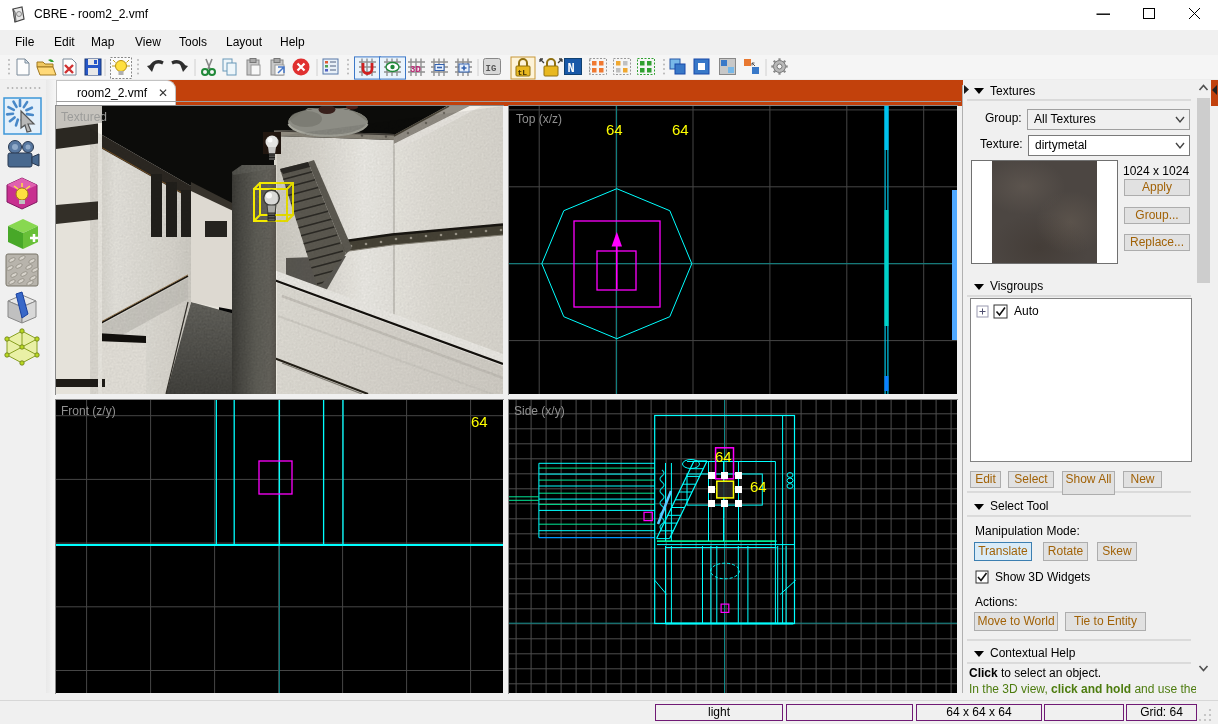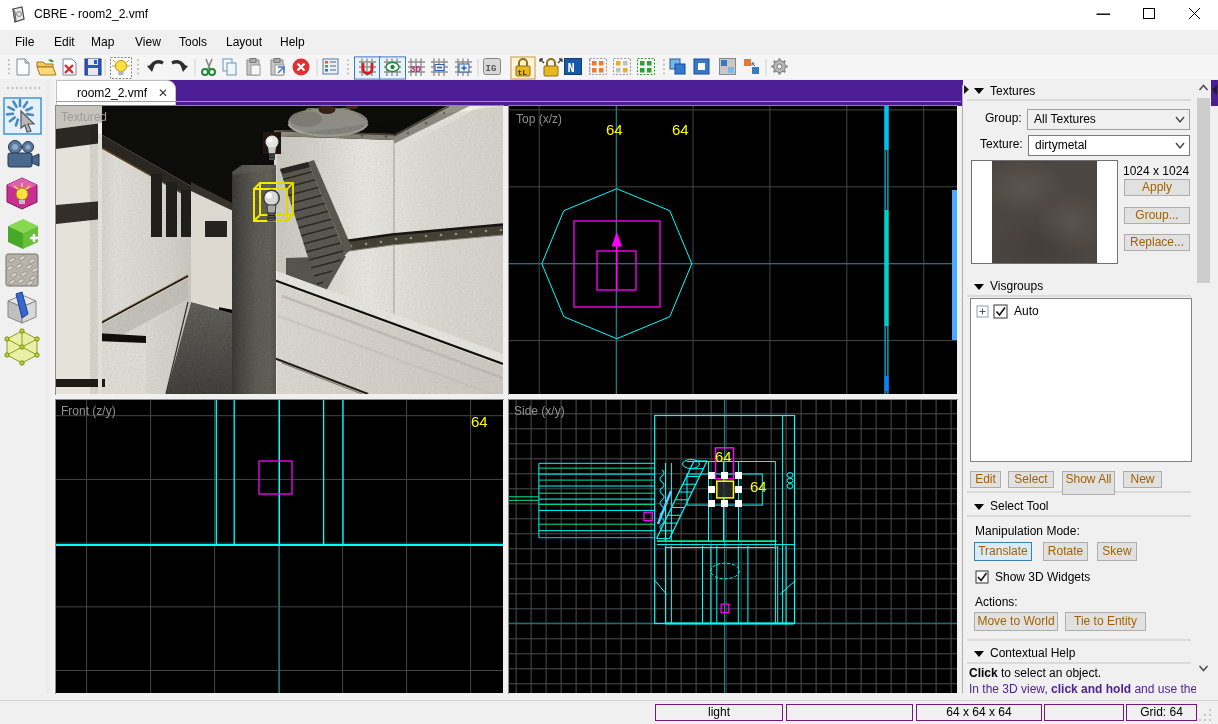--- a/index.html
+++ b/index.html
@@ -9,21 +9,21 @@
 
 #titlebar { left:0; top:0; width:1218px; height:30px; background:#ffffff; }
 #title-text { left:34px; top:7px; font-size:12px; color:#000; }
 .winbtn { top:0; width:46px; height:30px; }
 
 #menubar { left:0; top:30px; width:1218px; height:25px; background:#f0f0f0; }
 .menuitem { position:absolute; top:5px; font-size:12px; color:#000; }
 
 #toolbar { left:0; top:55px; width:1218px; height:25px; background:#f5f5f5; border-bottom:1px solid #ededed;font-family:Liberation Mono, monospace; }
 
-#tabbar { left:0; top:80px; width:1218px; height:26px; background:#4c1d95; }
+#tabbar { left:0; top:80px; width:1218px; height:26px; background:#c2410c; }
 #tab { position:absolute; left:56px; top:0px; width:120px; height:26px; background:#ffffff; border:1px solid #c3c3c3; border-bottom:none; border-top-right-radius:9px; }
 #tab span.lbl { position:absolute; left:20px; top:5px; font-size:12px; color:#000; }
 #tab span.x { position:absolute; left:101px; top:5px; font-size:12px; color:#333; }
 
 #lefttools { left:0; top:80px; width:56px; height:613px; background:#f0f0f0; }
 #ltdiv { left:46px; top:80px; width:10px; height:613px; background:linear-gradient(90deg,#e9e9e9,#f6f6f6); }
 
 .vp { position:absolute; background:#000; }
 #vp3d   { left:56px;  top:106px; }
 #vptop  { left:509px; top:106px; }
@@ -686,21 +686,21 @@
     <svg class="abs" style="left:12px;top:490px" width="15" height="15">
       <rect x="1" y="1" width="12" height="12" fill="#fff" stroke="#333"></rect>
       <path d="M3 7 l3 3.5 L11.5 3" stroke="#111" stroke-width="1.6" fill="none"></path>
     </svg>
     <span class="abs" style="left:32px;top:490px;font-size:12px">Show 3D Widgets</span>
     <span class="abs" style="left:12px;top:515px;font-size:12px">Actions:</span>
     <div class="btn" style="left:11px;top:532px;width:84px;height:19px;line-height:17px">Move to World</div>
     <div class="btn" style="left:102px;top:532px;width:81px;height:19px;line-height:17px">Tie to Entity</div>
     <span class="abs" style="left:27px;top:566px;font-size:12px">Contextual Help</span>
     <div class="abs" style="left:6px;top:586px;width:226px;font-size:12px;color:#000"><b>Click</b> to select an object.</div>
-    <div class="abs" style="left:6px;top:602px;width:230px;font-size:12px;color:#4c1d95">In the 3D view, <b>click and hold</b> and use the</div>
+    <div class="abs" style="left:6px;top:602px;width:230px;font-size:12px;color:#4d7c0f">In the 3D view, <b>click and hold</b> and use the</div>
   </div>
 
 <div class="abs" id="rscroll">
   <svg class="abs" style="left:0;top:0" width="15" height="18">
       <path d="M3.5 10 L7.5 5.5 L11.5 10" stroke="#505050" stroke-width="1.6" fill="none"></path>
     </svg>
   <div id="rsthumb"></div>
   <svg class="abs" style="left:0;top:580px" width="15" height="18">
       <path d="M3.5 6 L7.5 10.5 L11.5 6" stroke="#505050" stroke-width="1.6" fill="none"></path>
     </svg>

